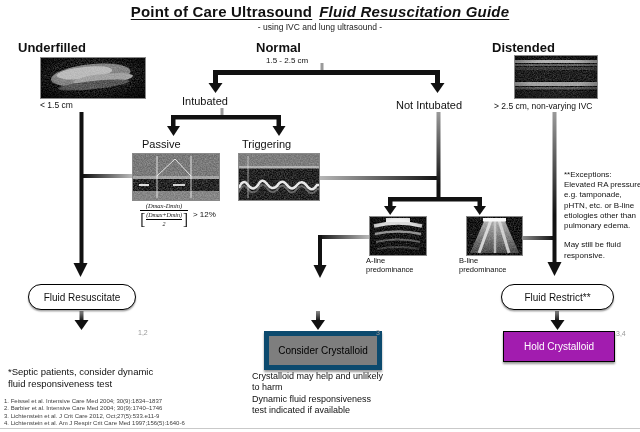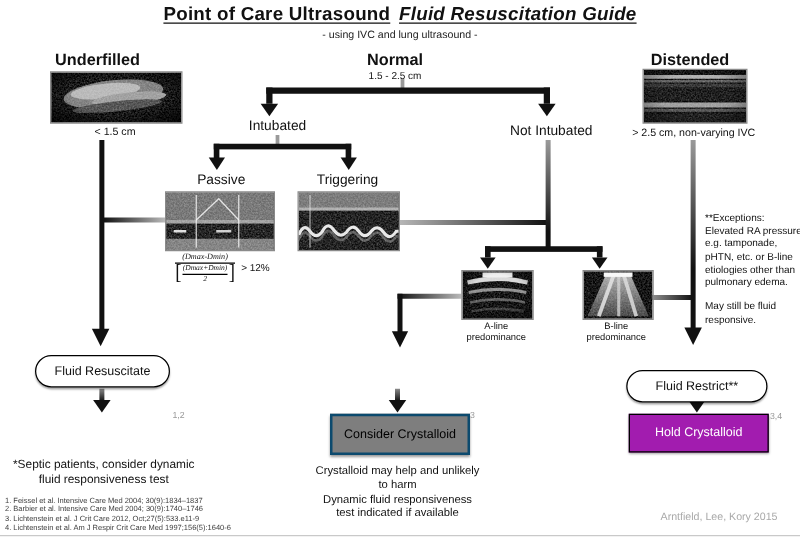--- a/index.html
+++ b/index.html
@@ -1,39 +1,39 @@
 <!DOCTYPE html>
 <html><head>
 <meta charset="utf-8">
 <style>
   html,body{margin:0;padding:0;background:#fff;}
   #stage{position:relative;width:640px;height:432px;background:#fff;overflow:hidden;
          font-family:"Liberation Sans",sans-serif;color:#111;}
   .abs{position:absolute;}
-  .ctr{text-align:center;}
+  .ctr{text-align:left;}
   .overlay{position:absolute;left:0;top:0;z-index:1;}
   .lvl2{z-index:2;}
   
   .title{left:0;right:0;top:3px;text-align:center;font-size:15px;font-weight:bold;letter-spacing:.2px;}
   .title .u{text-decoration:underline;text-underline-offset:2px;}
   .title .it{font-style:italic;margin-left:7px;}
   .subtitle{left:0;right:0;top:22px;text-align:center;font-size:8.5px;color:#222;}
   .colhead{font-size:13px;font-weight:bold;}
   .cap{font-size:8.5px;}
   .branch{font-size:11px;}
   .smallcap{font-size:7.5px;line-height:1.15;}
   .us-img{display:block;border:1px solid #8a8a8a;}
   
   .pill{height:24px;border:1.5px solid #000;border-radius:14px;background:#fff;
         display:flex;align-items:center;justify-content:center;font-size:10px;
         box-shadow:0 1.5px 1.5px rgba(0,0,0,.35);}
   .obox{height:29px;display:flex;align-items:center;justify-content:center;font-size:10px;
         box-shadow:0 1.5px 2px rgba(0,0,0,.4);}
   .box-give{background:#c9c9c9;border:1px solid #555;color:#111;}
-  .box-consider{background:#7e7e7e;border:2px solid #0c4a6e;color:#000;}
+  .box-consider{background:#7e7e7e;border:5px solid #0c4a6e;color:#000;}
   .box-hold{background:#a21caf;border:1px solid #000;color:#fff;}
   .sup{font-size:7px;color:#999;}
   .note{font-size:9.5px;line-height:1.22;}
   .exc{font-size:8px;line-height:1.28;}
   .refs{font-size:6px;line-height:1.22;color:#3d3d3d;white-space:nowrap;}
   .credit{font-size:8.5px;color:#a9a9a9;text-align:right;}
   
   .formula{display:flex;align-items:center;justify-content:center;gap:3px;
            font-family:"Liberation Serif",serif;font-style:italic;}
   .frac{display:inline-flex;flex-direction:column;align-items:center;}
@@ -267,35 +267,34 @@
     <rect width="55" height="38" filter="url(#speck)" opacity="0.4"></rect>
   </svg>
   <div class="abs smallcap ctr lvl2" style="left:459px;top:257px;width:68px;">B-line predominance</div>
 
   <div class="abs exc lvl2" style="left:564px;top:170px;width:80px;">
     <div>**Exceptions: Elevated RA pressure e.g. tamponade, pHTN, etc. or B-line etiologies other than pulmonary edema.</div>
     <div style="margin-top:9px;">May still be fluid responsive.</div>
   </div>
 
   <div class="abs pill lvl2" style="left:28px;top:284px;width:106px;">Fluid Resuscitate</div>
-  <div class="abs pill lvl2" style="left:501px;top:296px;width:111px;">Fluid Restrict**</div>
+  <div class="abs pill lvl2" style="left:501px;top:284px;width:111px;">Fluid Restrict**</div>
 
   <div class="abs sup lvl2" style="left:138px;top:329px;">1,2</div>
   <div class="abs obox box-consider lvl2" style="left:264px;top:331px;width:108px;">Consider Crystalloid</div>
   <div class="abs sup lvl2" style="left:376px;top:329px;">3</div>
   <div class="abs obox box-hold lvl2" style="left:503px;top:331px;width:110px;">Hold Crystalloid</div>
   <div class="abs sup lvl2" style="left:616px;top:330px;">3,4</div>
 
   <div class="abs note ctr lvl2" style="left:8px;top:366px;width:150px;">*Septic patients, consider dynamic fluid responsiveness test</div>
   <div class="abs note ctr lvl2" style="left:252px;top:371px;width:132px;font-size:9px;">Crystalloid may help and unlikely to harm</div>
   <div class="abs note ctr lvl2" style="left:252px;top:394px;width:132px;font-size:9px;">Dynamic fluid responsiveness test indicated if available</div>
 
   <div class="abs refs lvl2" style="left:4px;top:398px;">
     <div>1. Feissel et al. Intensive Care Med 2004; 30(9):1834–1837</div>
     <div>2. Barbier et al. Intensive Care Med 2004; 30(9):1740–1746</div>
     <div>3. Lichtenstein et al. J Crit Care 2012, Oct;27(5):533.e11-9</div>
     <div>4. Lichtenstein et al. Am J Respir Crit Care Med 1997;156(5):1640-6</div>
   </div>
 
-  <div class="abs credit lvl2" style="left:500px;top:408px;width:122px;">Arntfield, Lee, Kory 2015</div>
 
   <div class="abs bottom-rule"></div>
 </div>
 
 </body></html>

